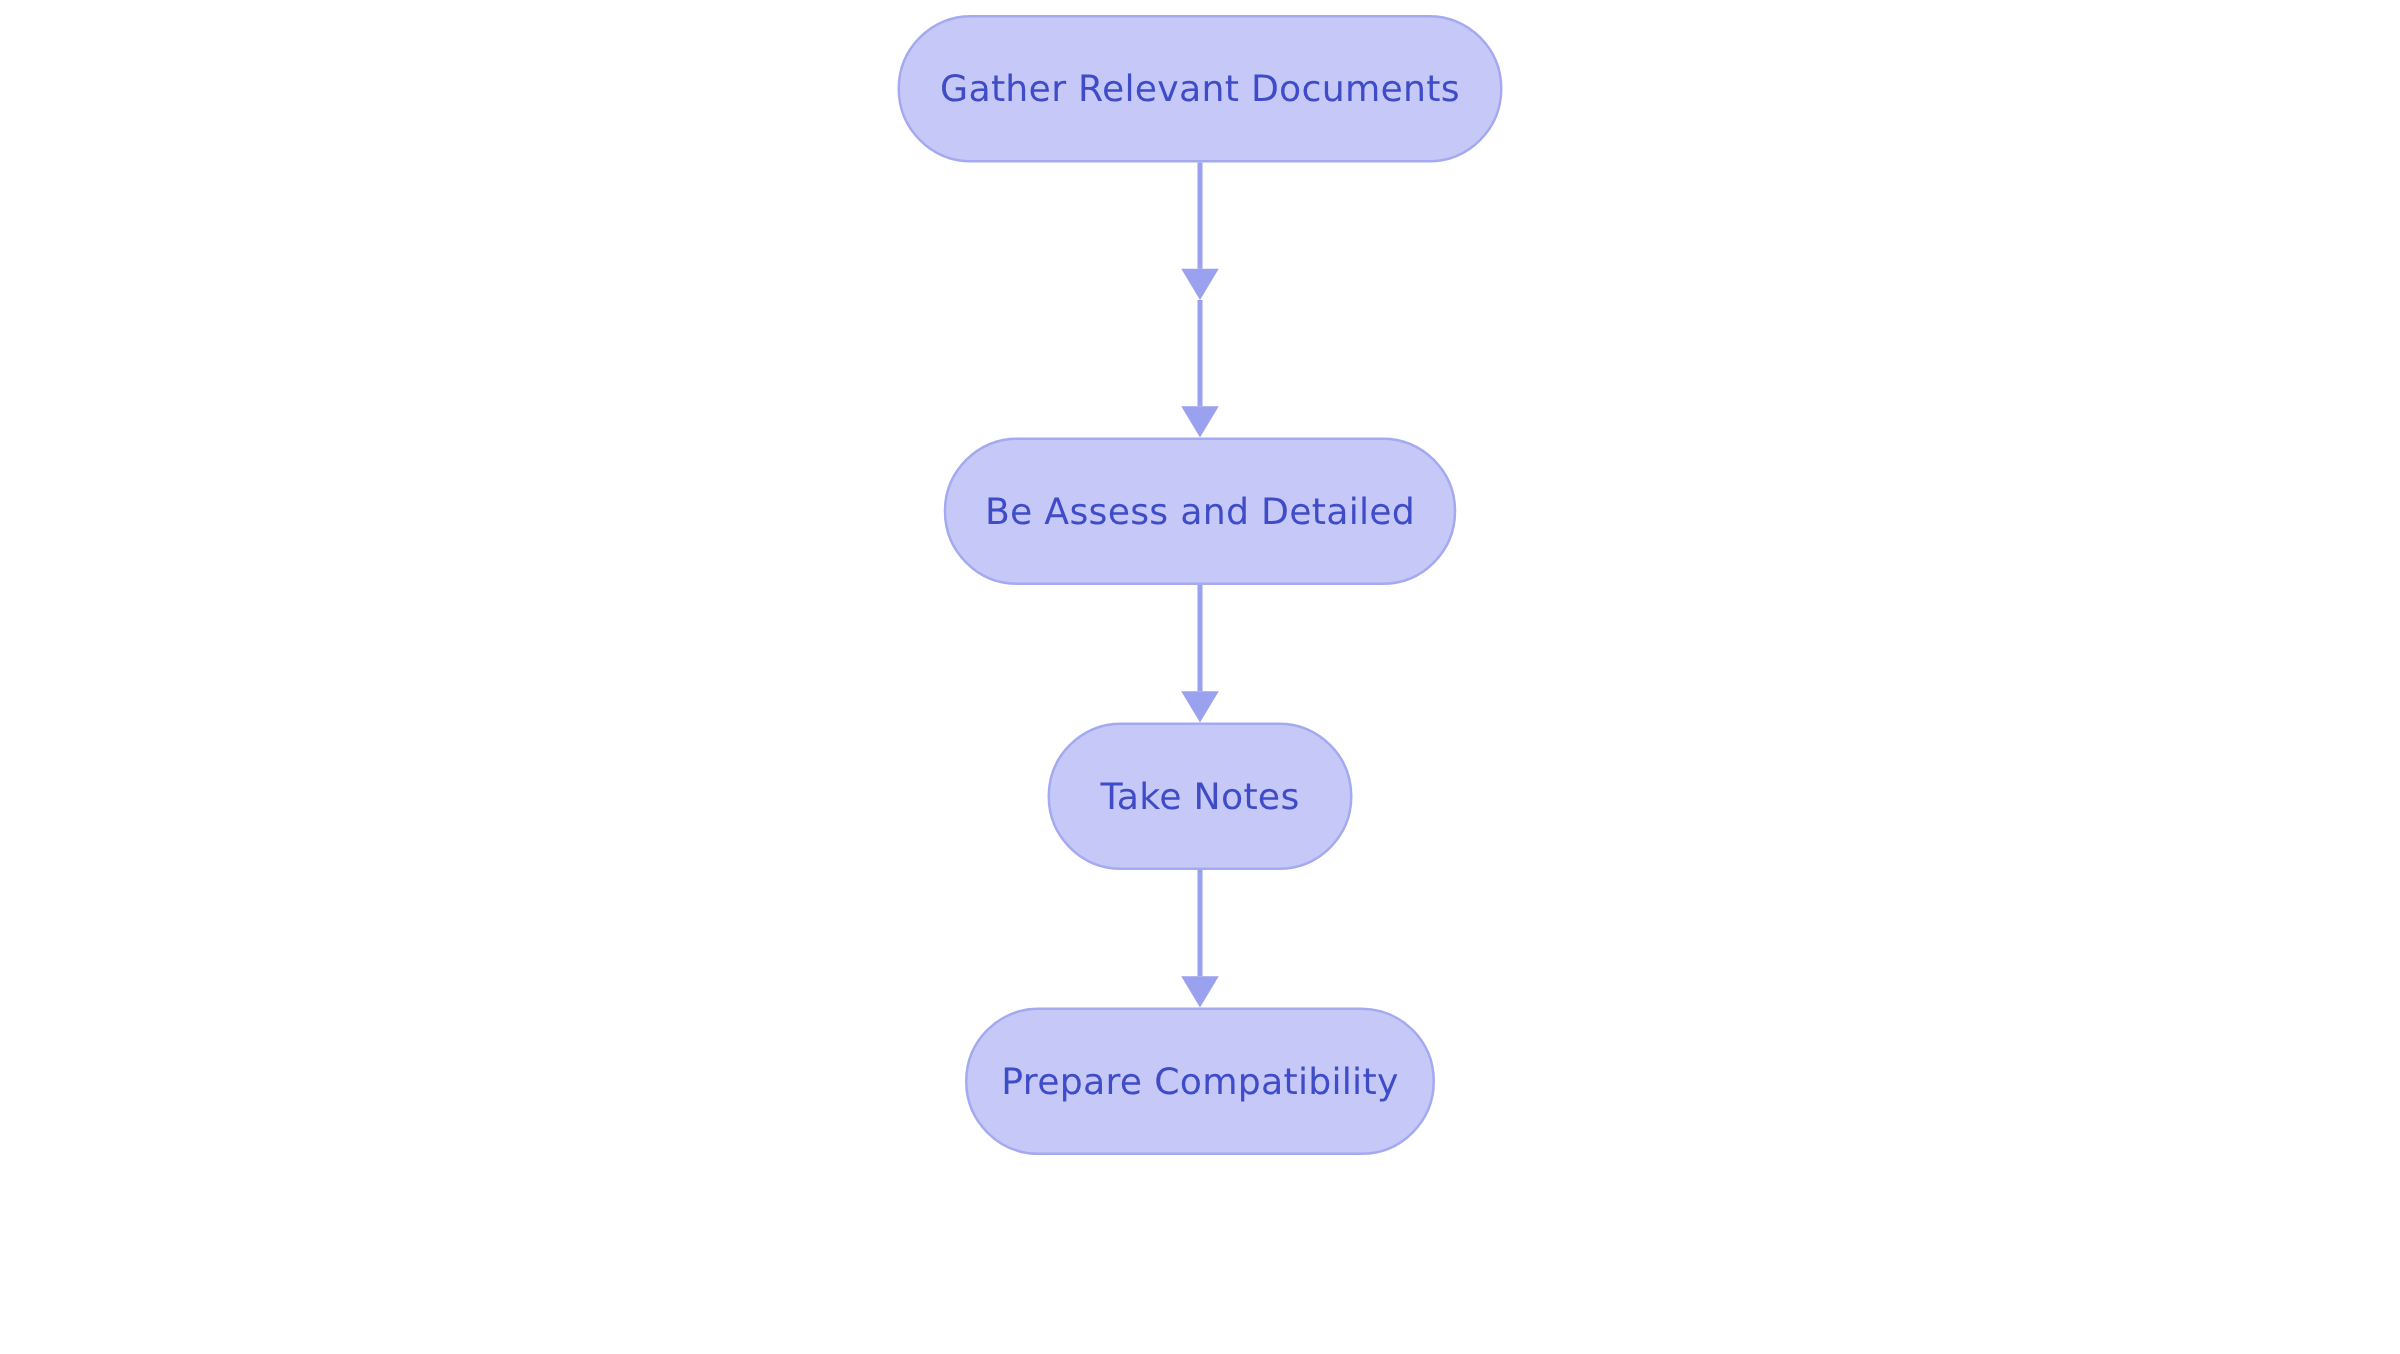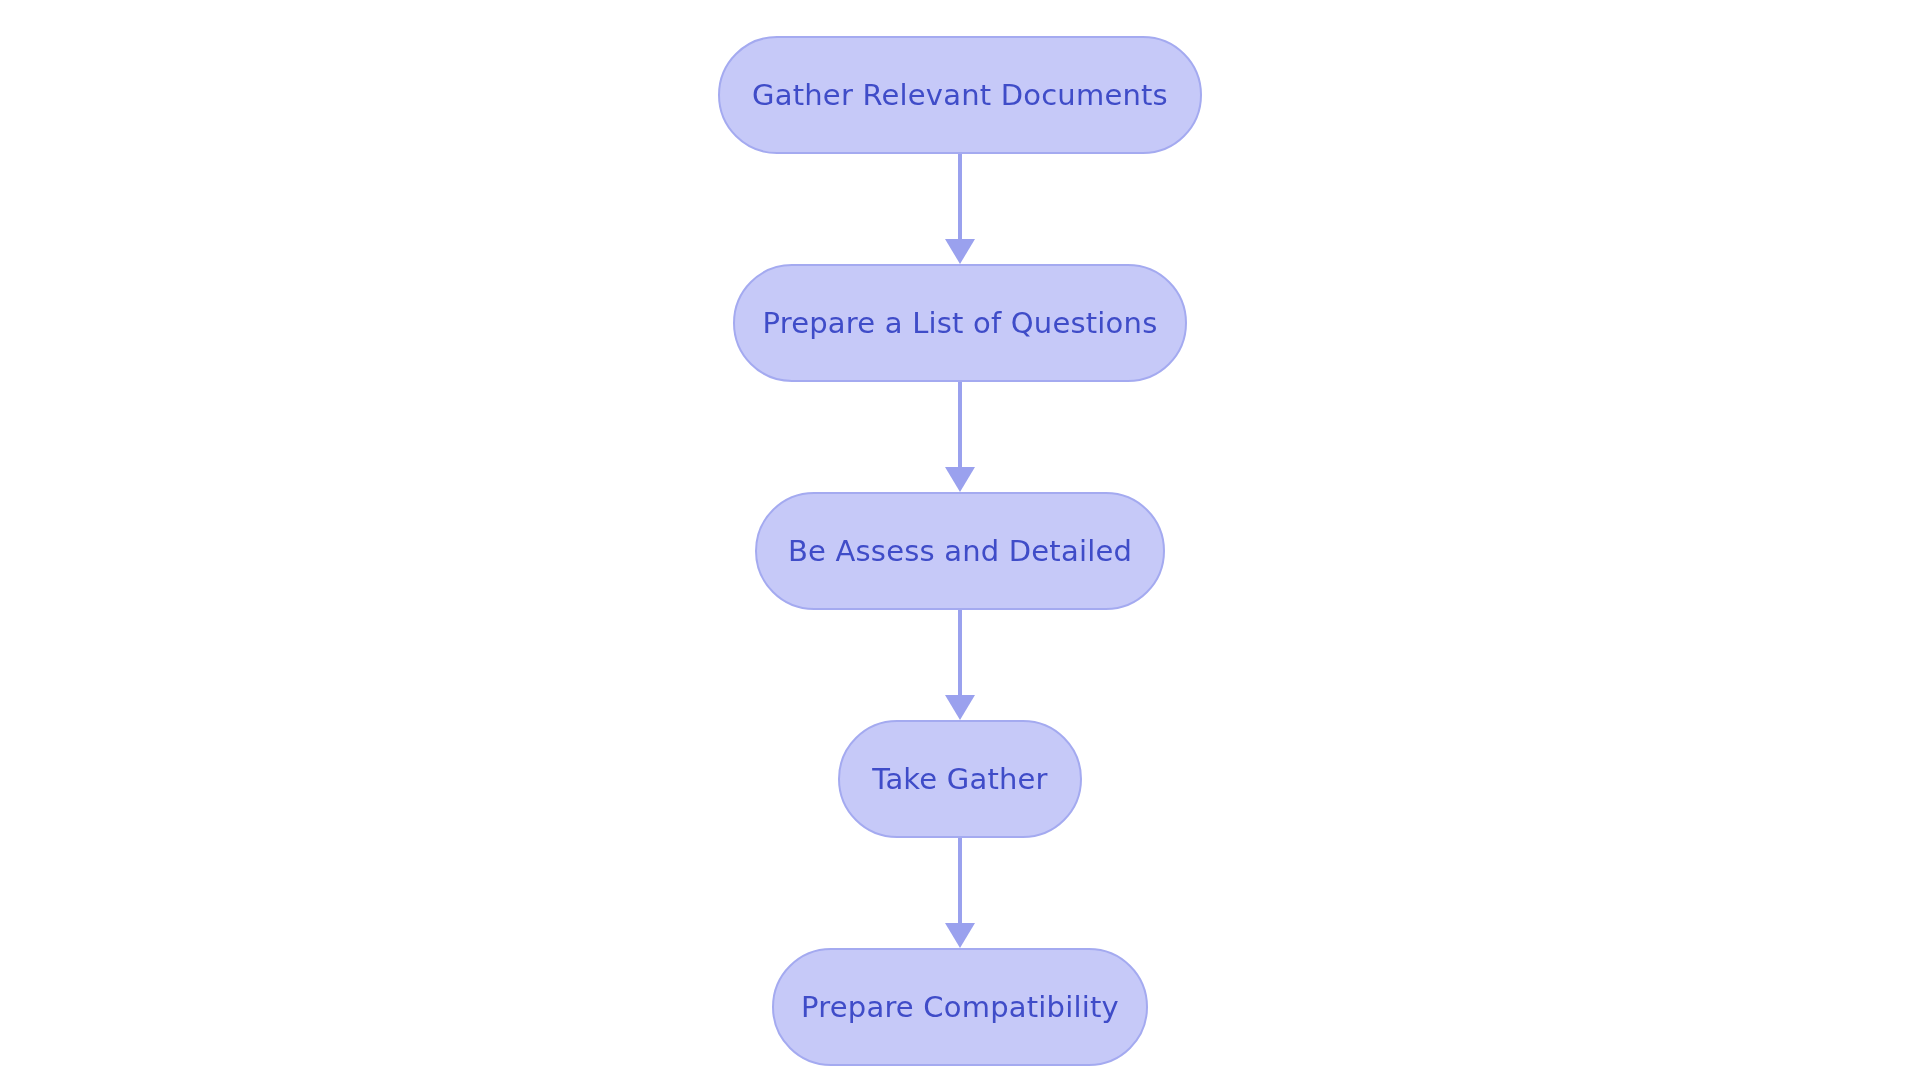--- a/index.html
+++ b/index.html
@@ -13,21 +13,21 @@
   html, body {
     width: 1920px;
     height: 1083px;
     background: var(--background);
     overflow: hidden;
     font-family: "DejaVu Sans", "Liberation Sans", sans-serif;
   }
   .canvas {
     width: 1920px;
     height: 1083px;
-    padding-top: 36px;
+    padding-top: 12px;
     display: flex;
     flex-direction: column;
     align-items: center;
   }
   .node {
     height: 118px;
     background: var(--node-fill);
     border: 2px solid var(--node-border);
     border-radius: 59px;
     display: flex;
@@ -75,40 +75,37 @@
 
   <section class="node node-1">
     <span class="node-label">Gather Relevant Documents</span>
   </section>
 
   <div class="arrow">
     <div class="arrow-line"></div>
     <div class="arrow-head"></div>
   </div>
 
-  <section class="node node-2">
-    <span class="node-label">Prepare a List of Questions</span>
-  </section>
 
   <div class="arrow">
     <div class="arrow-line"></div>
     <div class="arrow-head"></div>
   </div>
 
   <section class="node node-3">
     <span class="node-label">Be Assess and Detailed</span>
   </section>
 
   <div class="arrow">
     <div class="arrow-line"></div>
     <div class="arrow-head"></div>
   </div>
 
   <section class="node node-4">
-    <span class="node-label">Take Gather</span>
+    <span class="node-label">Take Notes</span>
   </section>
 
   <div class="arrow">
     <div class="arrow-line"></div>
     <div class="arrow-head"></div>
   </div>
 
   <section class="node node-5">
     <span class="node-label">Prepare Compatibility</span>
   </section>

